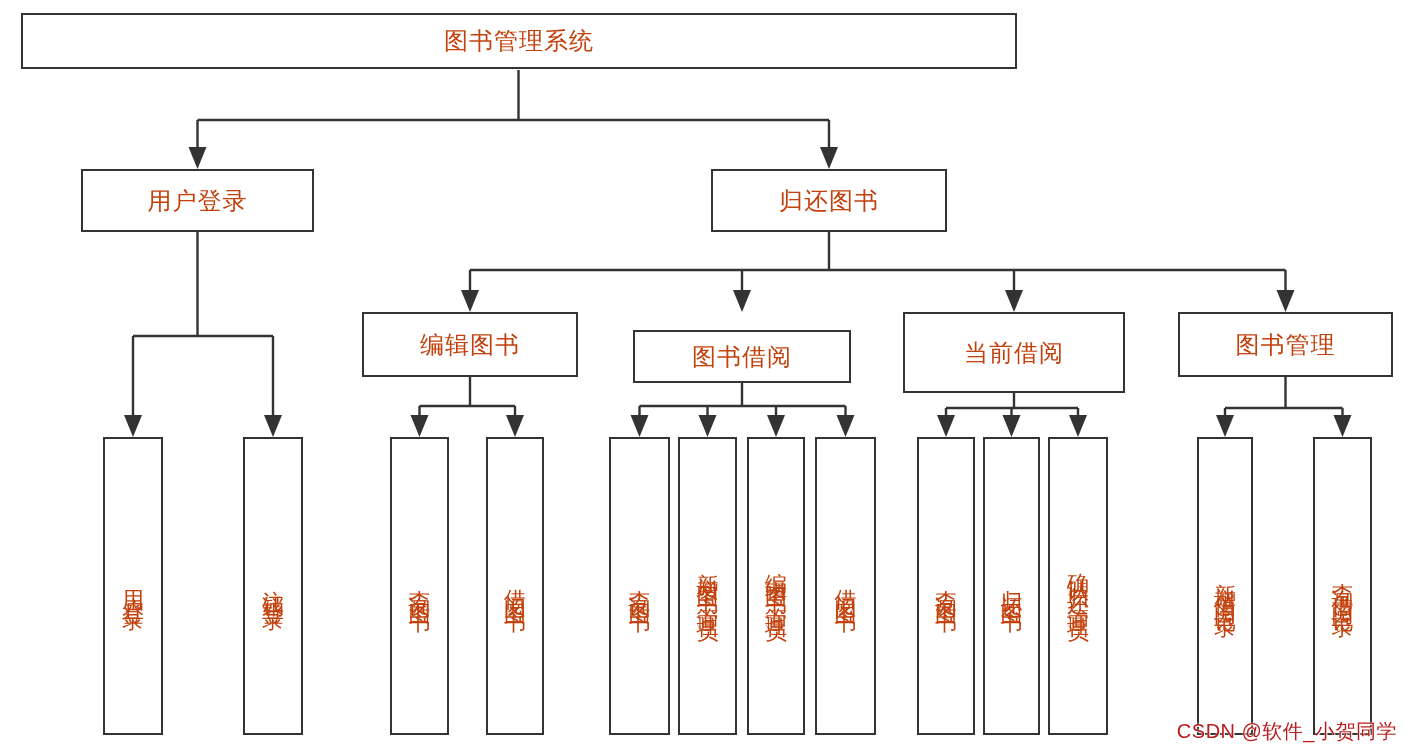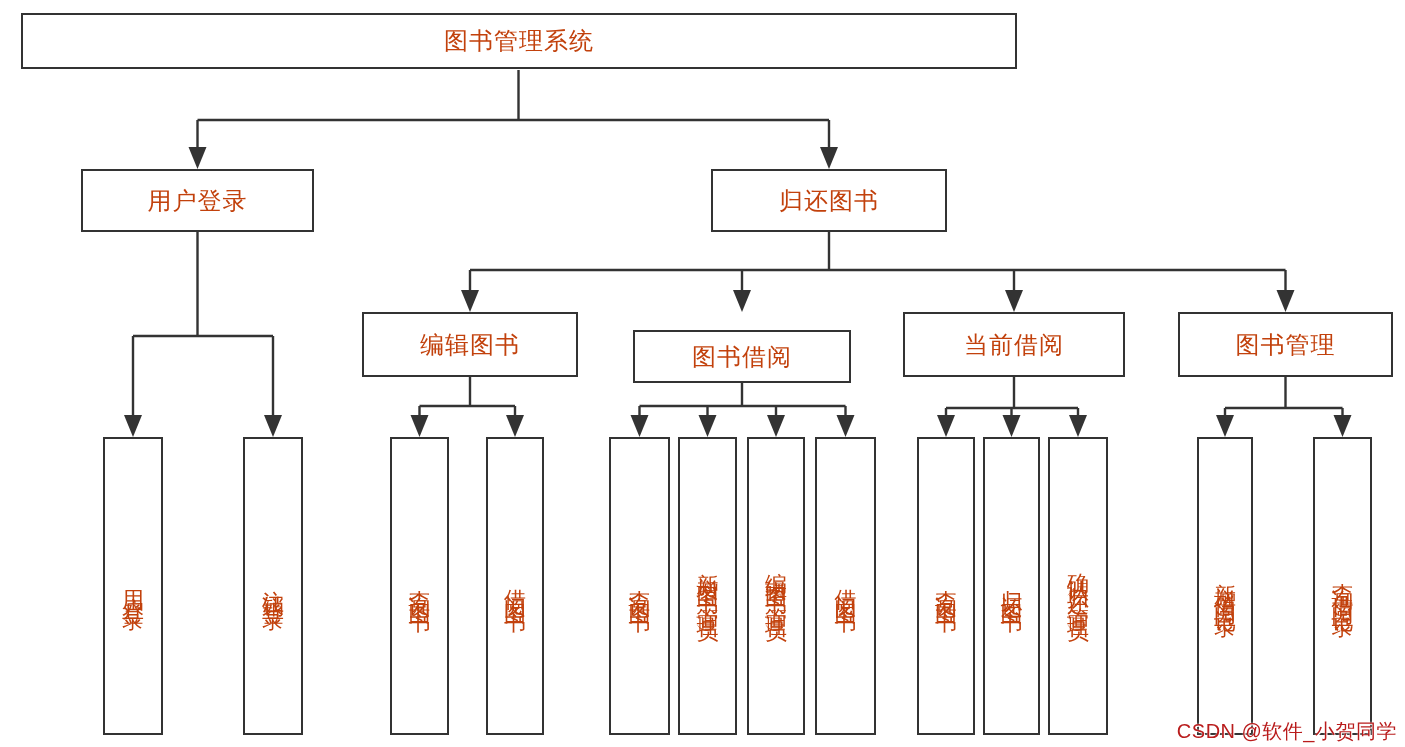--- a/index.html
+++ b/index.html
@@ -105,21 +105,21 @@
   <div class="node node-h" style="left:711px;top:169px;width:236px;height:63px">
     <span>归还图书</span>
   </div>
 
   <div class="node node-h" style="left:362px;top:312px;width:216px;height:65px">
     <span>编辑图书</span>
   </div>
   <div class="node node-h" style="left:633px;top:330px;width:218px;height:53px">
     <span>图书借阅</span>
   </div>
-  <div class="node node-h" style="left:903px;top:312px;width:222px;height:65px">
+  <div class="node node-h" style="left:903px;top:312px;width:222px;height:81px">
     <span>当前借阅</span>
   </div>
   <div class="node node-h" style="left:1178px;top:312px;width:215px;height:65px">
     <span>图书管理</span>
   </div>
 
   <div class="node node-v" style="left:103px;top:437px;width:60px;height:298px">
     <span>用户登录</span>
   </div>
   <div class="node node-v" style="left:243px;top:437px;width:60px;height:298px">

